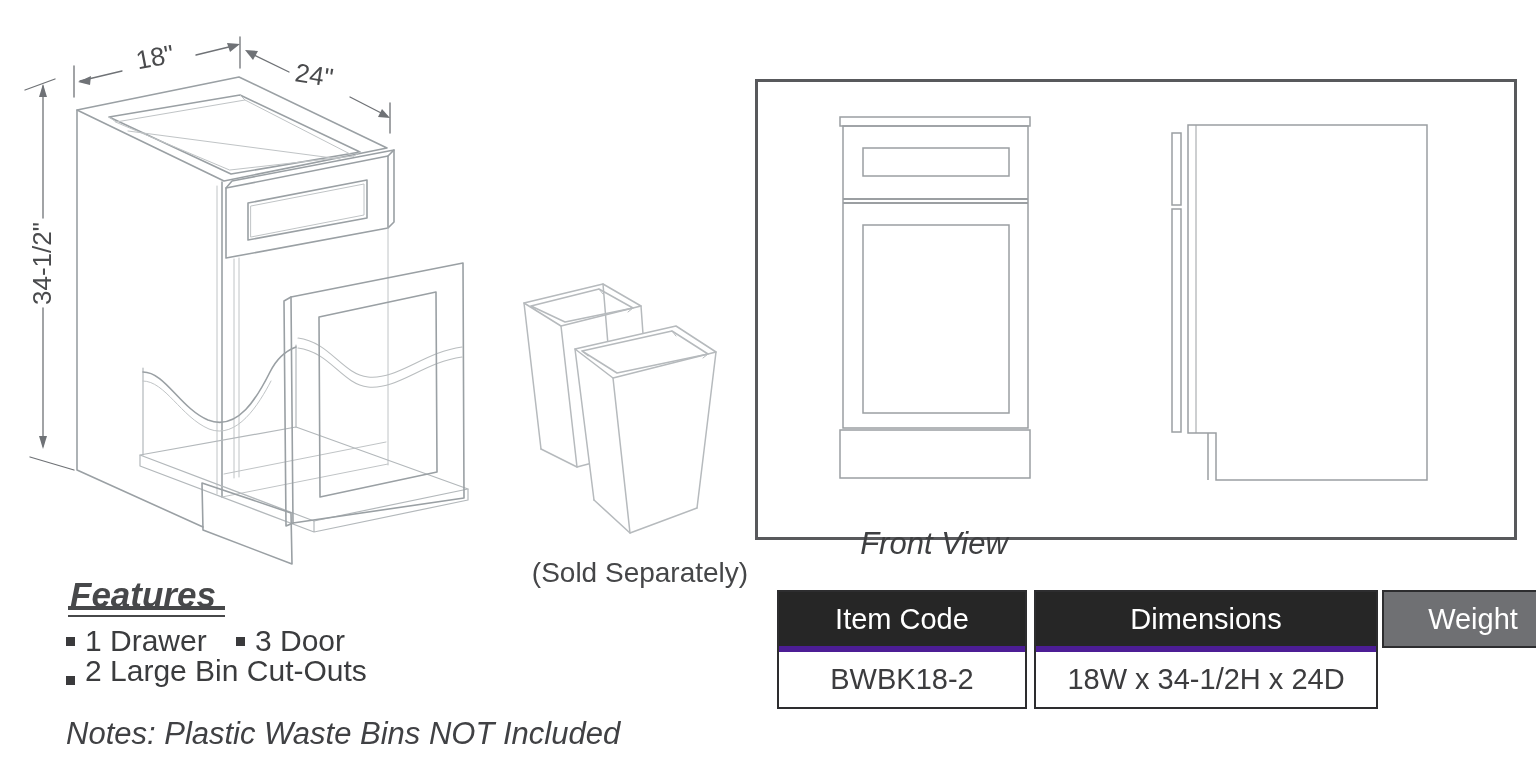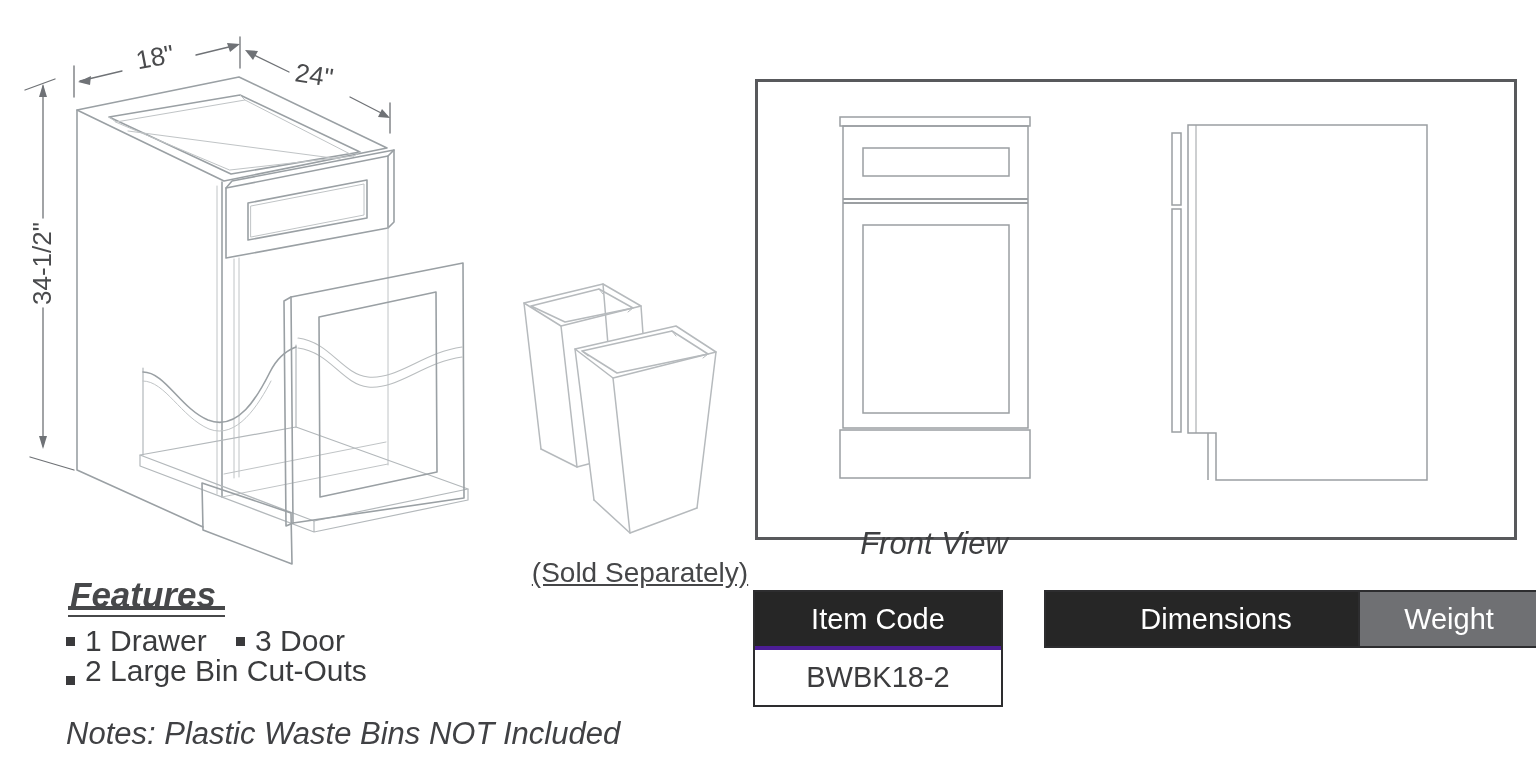--- a/index.html
+++ b/index.html
@@ -10,25 +10,25 @@
   .dimlabel{font-size:26px;color:#4a4b4d;white-space:nowrap;}
   .vdim{transform:rotate(-90deg);transform-origin:center center;width:120px;text-align:center;}
   .sold{width:260px;text-align:center;font-size:28px;color:#454648;}
   .viewpanel{left:755px;top:79px;width:762px;height:461px;border:3px solid #58595c;box-sizing:border-box;}
   .viewlabel{width:220px;text-align:center;font-size:31px;font-style:italic;color:#3e3f41;}
   .feat-title{font-size:35px;font-weight:bold;font-style:italic;color:#47484a;margin-top:13px;}
   .feat-underline{width:157px;height:11px;border-top:4px solid #47484a;border-bottom:2px solid #47484a;box-sizing:border-box;}
   .feat-item{font-size:30px;color:#3b3c3e;white-space:nowrap;}
   .bullet{width:9px;height:9px;background:#3a3a3c;display:inline-block;}
   .notes{font-size:31px;font-style:italic;color:#404144;white-space:nowrap;}
-  .specbox{position:absolute;top:590px;border:2px solid #2d2d2f;background:#fff;box-sizing:border-box;}
+  .specbox{position:absolute;top:590px;border:2px solid #2d2d2f;background:#fff;box-sizing:border-box;margin-left:24px;}
   .spec-header{height:54px;line-height:54px;text-align:center;color:#ffffff;font-size:29px;}
   .spec-header.dark{background:#262626;}
   .spec-header.gray{background:#6f7073;}
-  .spec-value{height:55px;line-height:55px;text-align:center;font-size:29px;color:#3c3c3e;background:#fff;border-top:4px solid #4c1d95;}
+  .spec-value{height:55px;line-height:55px;text-align:center;font-size:29px;color:#3c3c3e;background:#fff;border-top:6px solid #4c1d95;}
 </style>
 </head>
 <body>
 
 <div id="stage">
 
   <svg id="lineart" width="1536" height="763" viewBox="0 0 1536 763">
 
     <g fill="none" stroke="#9aa0a4" stroke-width="1.6" stroke-linejoin="round" stroke-linecap="round">
 
@@ -134,41 +134,42 @@
       <path d="M1208,433 L1208,480"></path>
       <rect x="1172" y="133" width="9" height="72"></rect>
       <rect x="1172" y="209" width="9" height="223"></rect>
     </g>
   </svg>
 
   <div class="abs dimlabel" style="left:136px;top:42px;transform:rotate(-11deg);">18"</div>
   <div class="abs dimlabel" style="left:295px;top:60px;transform:rotate(9deg);">24"</div>
   <div class="abs dimlabel vdim" style="left:-18px;top:248px;">34-1/2"</div>
 
-  <div class="abs sold" style="left:510px;top:557px;text-decoration:underline;">(Sold Separately)</div>
+  <div class="abs sold" style="left:510px;top:557px;">(Sold Separately)</div>
 
   <div class="abs viewpanel"></div>
   <div class="abs viewlabel" style="left:824px;top:482px;margin-top:44px;">Front View</div>
 
   <div class="abs feat-title" style="left:70px;top:562px;">Features</div>
   <div class="abs feat-underline" style="left:68px;top:606px;"></div>
 
   <span class="abs bullet" style="left:66px;top:637px;"></span>
   <div class="abs feat-item" style="left:85px;top:624px;">1 Drawer</div>
   <span class="abs bullet" style="left:236px;top:637px;"></span>
   <div class="abs feat-item" style="left:255px;top:624px;">3 Door</div>
   <span class="abs bullet" style="left:66px;top:676px;"></span>
   <div class="abs feat-item" style="left:85px;top:654px;">2 Large Bin Cut-Outs</div>
 
   <div class="abs notes" style="left:66px;top:716px;">Notes: Plastic Waste Bins NOT Included</div>
 
   <div class="specbox" style="left:753px;width:250px;">
     <div class="spec-header dark">Item Code</div>
     <div class="spec-value">BWBK18-2</div>
   </div>
-  <div class="specbox" style="left:1044px;width:344px;">
+  <div class="specbox" style="left:1010px;width:344px;">
     <div class="spec-header dark">Dimensions</div>
+    <div class="spec-value">18W x 34-1/2H x 24D</div>
   </div>
   <div class="specbox" style="left:1358px;width:182px;">
     <div class="spec-header gray">Weight</div>
   </div>
 
 </div>
 
 </body></html>

